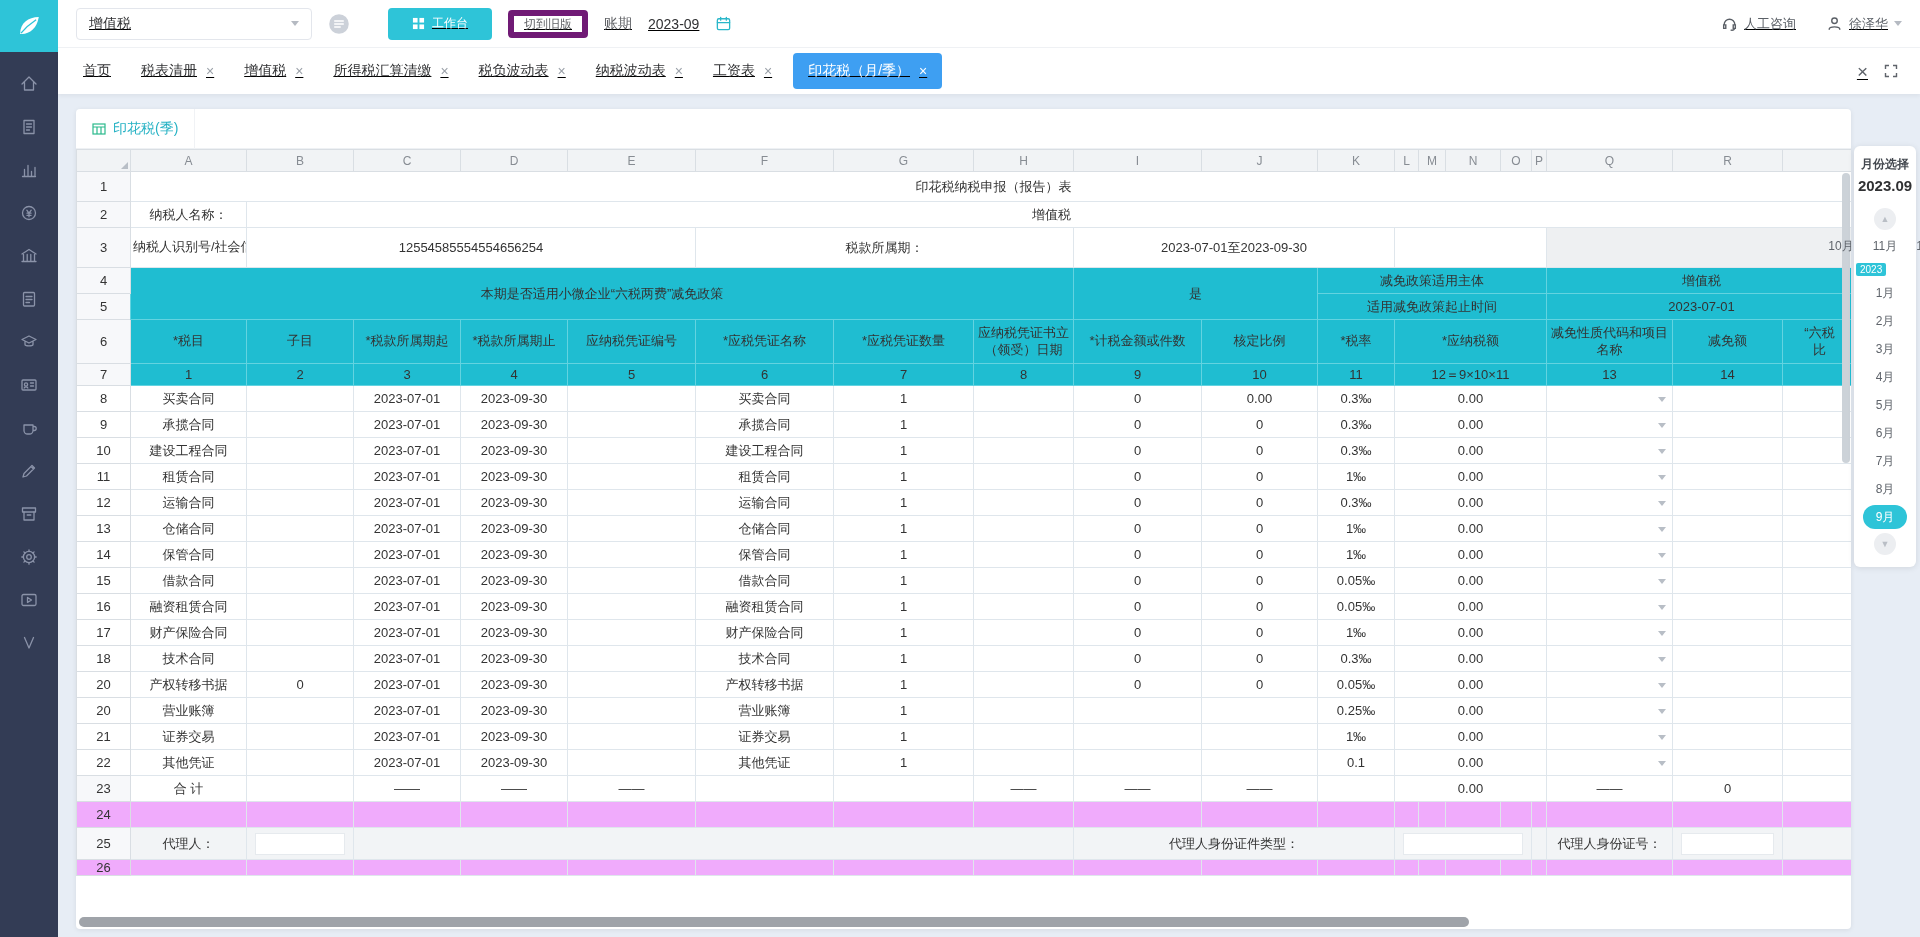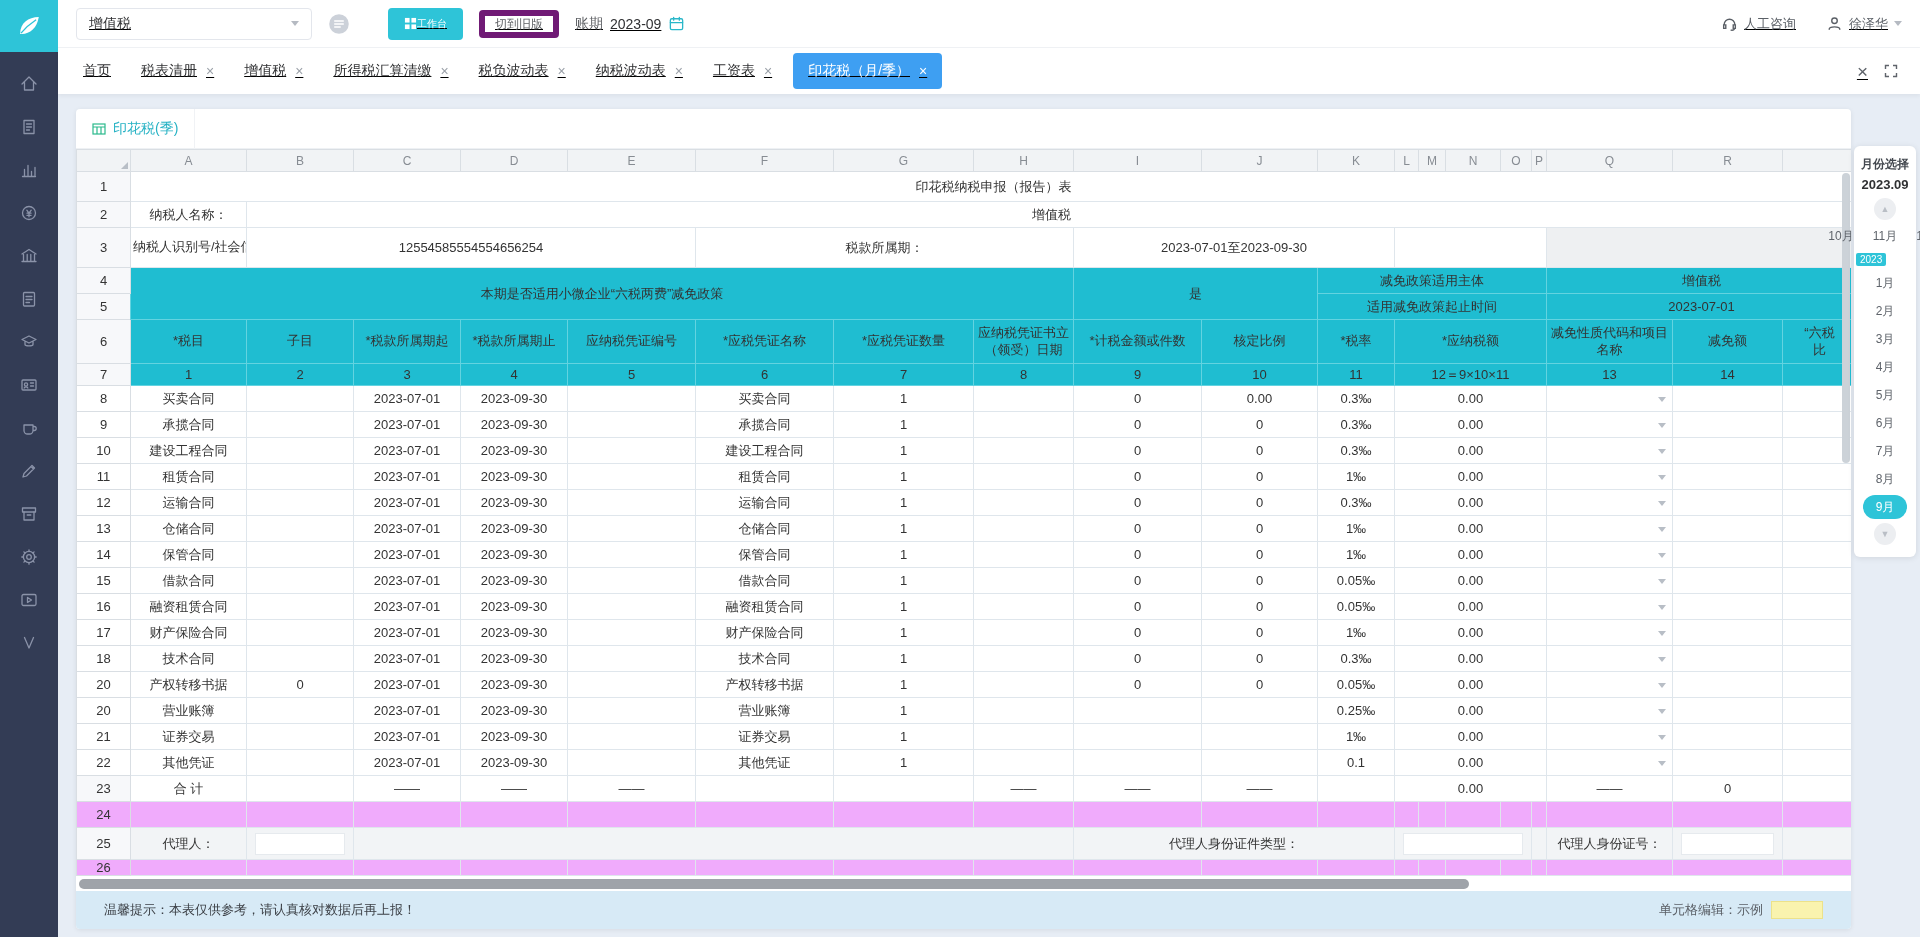--- a/index.html
+++ b/index.html
@@ -11,24 +11,24 @@
 .logo svg{width:32px;height:32px;}
 .side-icons{display:flex;flex-direction:column;gap:23px;margin-top:22px;align-items:center;}
 .side-icon{width:20px;height:20px;cursor:pointer;}
 .side-icon svg{width:20px;height:20px;fill:none;stroke:#8b93a9;stroke-width:1.3;stroke-linecap:round;stroke-linejoin:round;}
 
 .main{flex:1;display:flex;flex-direction:column;min-width:0;}
 
 .topbar{height:48px;background:#fff;display:flex;align-items:center;padding:0 18px;gap:16px;border-bottom:1px solid #f0f2f5;}
 .company-select{width:236px;height:32px;border:1px solid #e3e6ec;border-radius:4px;display:flex;align-items:center;justify-content:space-between;padding:0 12px;font-size:14px;color:#303133;cursor:pointer;background:#fff;}
 .notice{width:22px;height:22px;cursor:pointer;}
-.btn-workbench{height:32px;background:#2ec4d8;color:#fff;border:none;border-radius:4px;padding:0 16px;font-size:10px;display:flex;align-items:center;margin-left:22px;cursor:pointer;}
+.btn-workbench{height:32px;background:#2ec4d8;color:#fff;border:none;border-radius:4px;padding:0 24px;font-size:12px;display:flex;align-items:center;gap:7px;margin-left:22px;cursor:pointer;}
 .btn-workbench svg{width:13px;height:13px;fill:#fff;}
 .btn-old{height:28px;background:#fff;border:6px solid #701a75;border-radius:4px;padding:0 10px;font-size:12px;color:#606266;cursor:pointer;}
-.period{display:flex;align-items:center;gap:7px;font-size:14px;color:#606266;}
+.period{display:flex;align-items:center;gap:16px;font-size:14px;color:#606266;}
 .period b{color:#303133;font-weight:normal;}
 .period svg{width:17px;height:17px;fill:none;stroke:#2ab7c9;stroke-width:1.4;stroke-linecap:round;}
 .topbar-right{margin-left:auto;display:flex;align-items:center;gap:30px;}
 .top-link{display:flex;align-items:center;gap:6px;font-size:13px;color:#5a5f66;cursor:pointer;}
 .top-link svg{width:17px;height:17px;fill:none;stroke:#5a5f66;stroke-width:1.3;stroke-linecap:round;}
 .tri-down{width:0;height:0;border:4px solid transparent;border-top:5px solid #b5bac2;margin-top:4px;}
 
 .tabbar{height:46px;background:#fff;display:flex;align-items:center;padding:0 10px;box-shadow:0 2px 4px rgba(0,0,0,.05);position:relative;z-index:2;}
 .tabs{display:flex;align-items:center;}
 .tab{display:flex;align-items:center;gap:9px;padding:0 15px;height:46px;font-size:14px;color:#303133;cursor:pointer;white-space:nowrap;}
@@ -88,21 +88,21 @@
 .hthumb{width:1390px;height:10px;border-radius:5px;background:#9fa3a9;}
 .vscroll{position:absolute;right:1px;top:24px;width:8px;bottom:16px;}
 .vthumb{height:290px;width:8px;background:#ccd2d8;border-radius:4px;}
 
 .card-footer{height:38px;background:#d7eaf6;display:flex;align-items:center;justify-content:space-between;padding:0 28px;font-size:13px;color:#3c4046;flex-shrink:0;}
 .footer-right{display:flex;align-items:center;color:#5a5f66;}
 .swatch{width:52px;height:18px;background:#f9f3ae;border:1px solid #ece28a;margin-left:8px;}
 
 .month-panel{position:absolute;right:4px;top:52px;width:62px;background:#fff;border-radius:6px;padding:10px 4px 10px;box-shadow:0 1px 6px rgba(0,0,0,.1);display:flex;flex-direction:column;align-items:center;}
 .mp-title{font-size:12px;color:#43484f;font-weight:bold;}
-.mp-current{font-size:13px;font-weight:bold;color:#303133;margin:4px 0 4px;}
+.mp-current{font-size:15px;font-weight:bold;color:#303133;margin:4px 0 12px;}
 .mp-arrow{width:22px;height:22px;border-radius:50%;background:#eceef1;display:flex;align-items:center;justify-content:center;cursor:pointer;margin:2px 0;}
 .mp-arrow span{font-size:9px;color:#b9bec5;line-height:1;}
 .mp-month{width:44px;height:24px;border-radius:12px;display:flex;align-items:center;justify-content:center;font-size:12px;color:#5f646b;margin:2px 0;cursor:pointer;}
 .mp-month.sel{background:#2ec4d8;color:#fff;}
 .mp-year{align-self:flex-start;background:#2ec4d8;color:#fff;font-size:10px;padding:1px 4px;border-radius:2px;margin:3px 0 3px -2px;}
 </style>
 </head>
 <body>
 
 <div class="app">
@@ -771,27 +771,20 @@
             </tbody>
           </table>
           <div class="vscroll">
               <div class="vthumb"></div>
             </div>
           <div class="hscroll">
               <div class="hthumb"></div>
             </div>
         </div>
 
-        <div class="card-footer">
-          <span>温馨提示：本表仅供参考，请认真核对数据后再上报！</span>
-          <span class="footer-right">
-            <span>单元格编辑：示例</span>
-            <span class="swatch"></span>
-          </span>
-        </div>
       </div>
 
       <aside class="month-panel">
         <div class="mp-title">月份选择</div>
         <div class="mp-current">2023.09</div>
         <div class="mp-arrow">
             <span>▲</span>
           </div>
         <div id="months-before" style="display:flex;flex-direction:row;align-items:center;">
             <div class="mp-month">10月</div>

